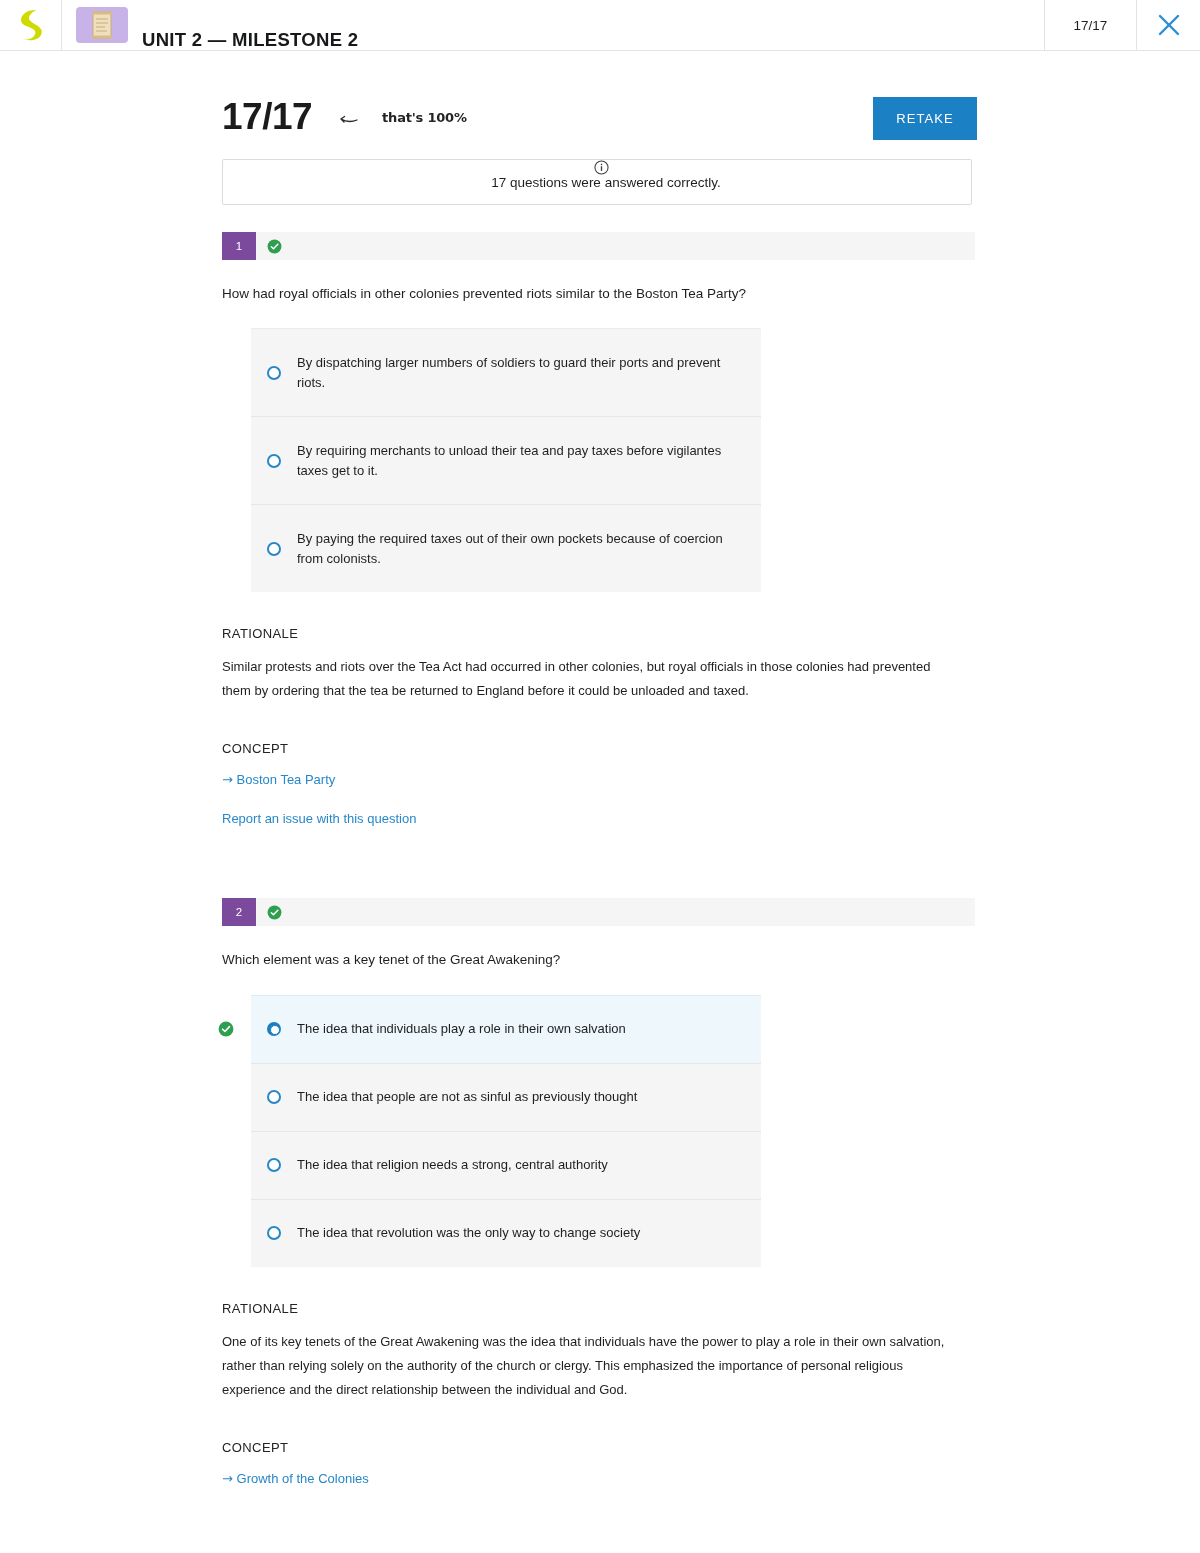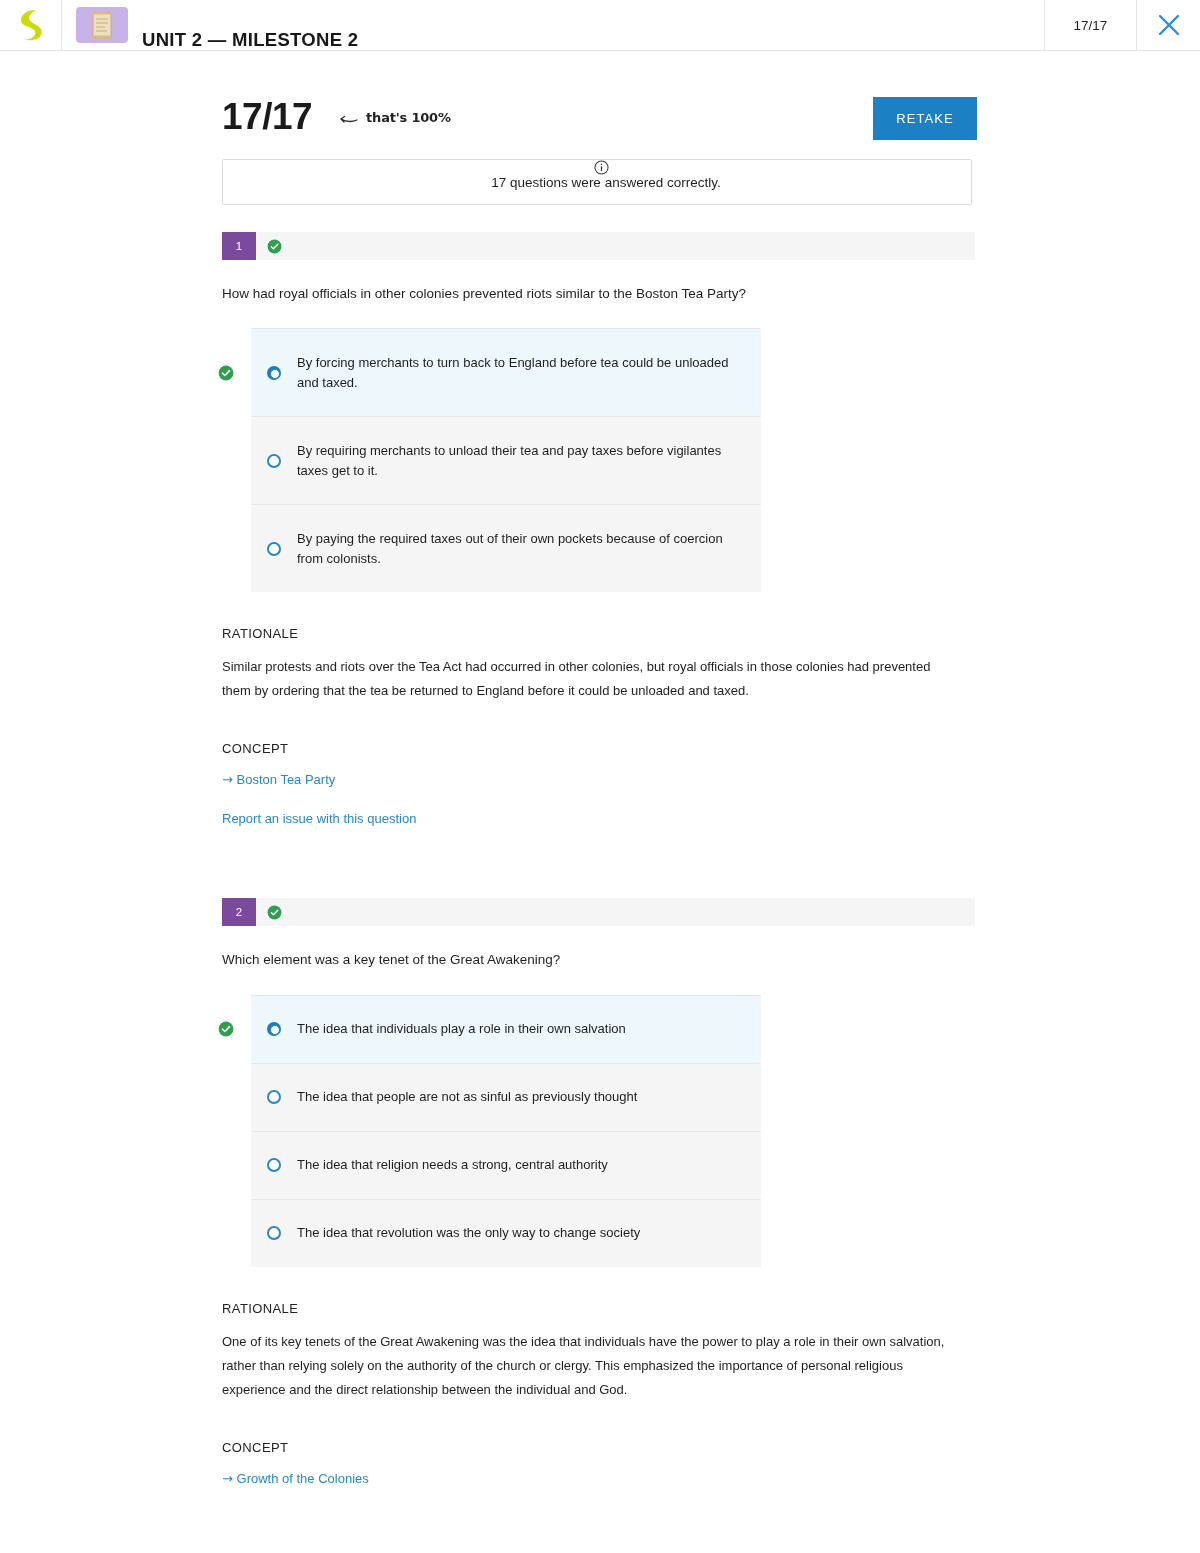--- a/index.html
+++ b/index.html
@@ -83,21 +83,21 @@
   .big-score {
     font-size: 37px;
     font-weight: bold;
     letter-spacing: -.5px;
     color: #1b1b1b;
   }
   .hand-note {
     display: flex;
     align-items: center;
     margin-left: 24px;
-    gap: 8px;
+    gap: 24px;
     color: #242424;
   }
   .hand-arrow { width: 22px; height: 14px; display:block; }
   .hand-text {
     font-family: "DejaVu Sans", sans-serif;
     font-size: 13px;
     font-weight: bold;
     letter-spacing: -0.2px;
   }
   .retake-btn {
@@ -313,31 +313,27 @@
         <div class="q-num">1</div>
         <svg class="check-badge" viewBox="0 0 16 16">
           <circle cx="8" cy="8" r="7.4" fill="#2e9e4f"></circle>
           <path d="M4.6 8.2 L6.9 10.5 L11.5 5.6" fill="none" stroke="#fff" stroke-width="1.6" stroke-linecap="round" stroke-linejoin="round"></path>
         </svg>
       </div>
 
       <div class="q-text">How had royal officials in other colonies prevented riots similar to the Boston Tea Party?</div>
 
       <div class="options">
-
-        <div class="option tall selected">
-          <svg class="correct-mark" viewBox="0 0 16 16">
-            <circle cx="8" cy="8" r="7.4" fill="#2e9e4f"></circle>
-            <path d="M4.6 8.2 L6.9 10.5 L11.5 5.6" fill="none" stroke="#fff" stroke-width="1.6" stroke-linecap="round" stroke-linejoin="round"></path>
-          </svg>
-          <div class="radio-cell">
-            <span class="radio filled"></span>
-          </div>
-          <div class="option-text">By forcing merchants to turn back to England before tea could be unloaded and taxed.</div>
-        </div>
+        <div class="option tall">
+          <div class="radio-cell">
+            <span class="radio"></span>
+          </div>
+          <div class="option-text">By dispatching larger numbers of soldiers to guard their ports and prevent riots.</div>
+        </div>
+
 
         <div class="option tall">
           <div class="radio-cell">
             <span class="radio"></span>
           </div>
           <div class="option-text">By requiring merchants to unload their tea and pay taxes before vigilantes taxes get to it.</div>
         </div>
 
         <div class="option tall">
           <div class="radio-cell">

